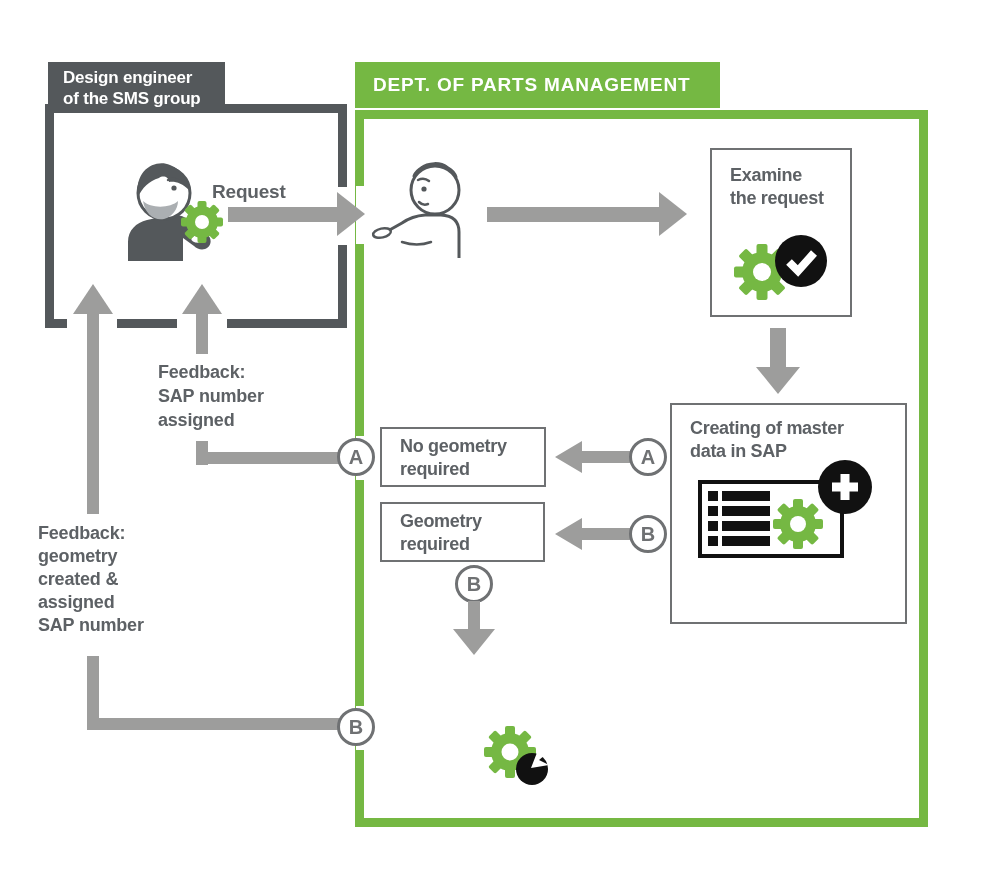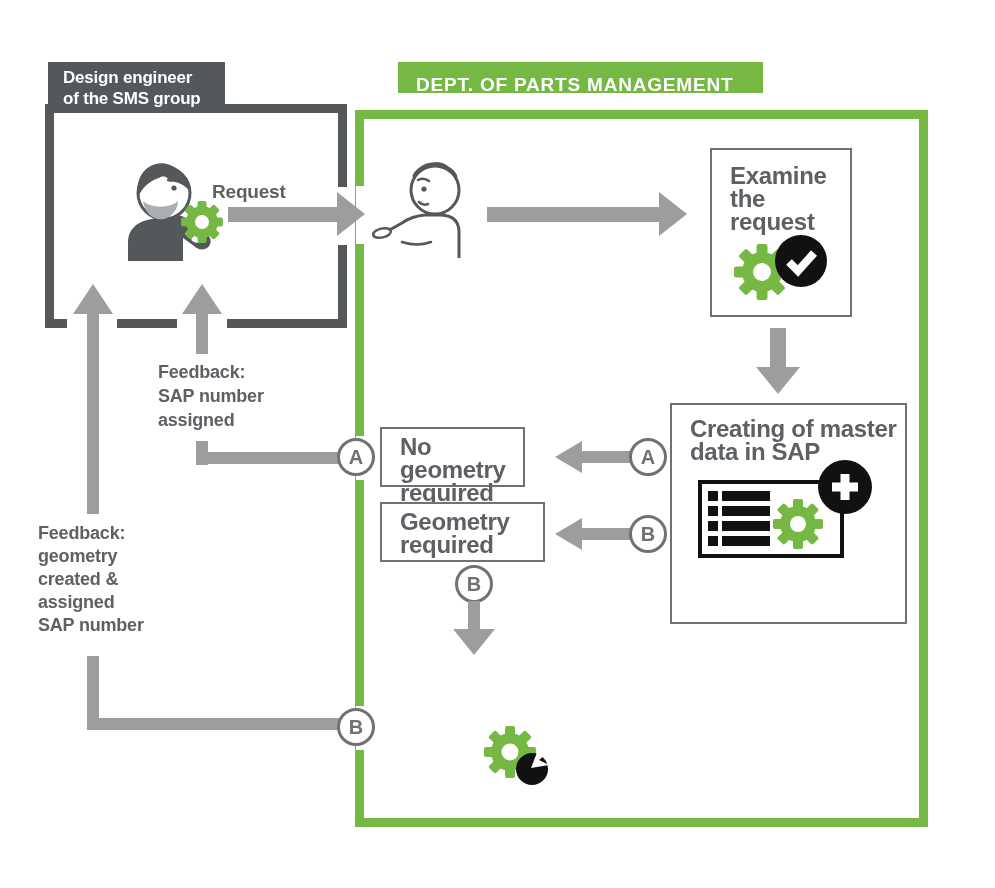--- a/index.html
+++ b/index.html
@@ -8,26 +8,26 @@
   .abs{position:absolute;}
   
   .box-dark{position:absolute;left:45px;top:104px;width:302px;height:224px;
             border:9px solid #54585b;box-sizing:border-box;background:#fff;}
   .box-green{position:absolute;left:355px;top:110px;width:573px;height:717px;
              border:9px solid #75b843;box-sizing:border-box;background:#fff;}
   .mask{position:absolute;background:#fff;}
   .hdr-dark{position:absolute;left:48px;top:62px;width:177px;height:50px;background:#54585b;
             color:#fff;font-weight:700;font-size:17px;line-height:21px;padding:5px 0 0 15px;
             box-sizing:border-box;white-space:pre-line;letter-spacing:-0.2px;}
-  .hdr-green{position:absolute;left:355px;top:62px;width:365px;height:31px;background:#75b843;
+  .hdr-green{position:absolute;left:355px;top:62px;width:365px;height:46px;background:#75b843;
              color:#fff;font-weight:700;font-size:19px;line-height:46px;padding-left:18px;
-             box-sizing:border-box;letter-spacing:0.8px;margin-left:43px;}
+             box-sizing:border-box;letter-spacing:0.8px;}
   
   .node{position:absolute;border:2px solid #6f7173;background:#fff;color:#5d6165;
-        font-weight:700;font-size:24px;line-height:23px;letter-spacing:-0.3px;
+        font-weight:700;font-size:18px;line-height:23px;letter-spacing:-0.3px;
         white-space:pre-line;padding:12px 8px 0 18px;box-sizing:border-box;}
   
   .lbl{position:absolute;color:#5d6165;font-weight:700;font-size:18px;line-height:23.5px;
        white-space:pre-line;letter-spacing:-0.2px;}
   .lbl.req{font-size:19px;}
   
   .shaft{position:absolute;background:#9d9d9c;}
   
   .tri{position:absolute;width:0;height:0;}
   .tri.right{border-top:22px solid transparent;border-bottom:22px solid transparent;border-left:28px solid #9d9d9c;}
@@ -133,21 +133,21 @@
       <rect x="-25" y="-5" width="50" height="10" rx="2" transform="rotate(90)"></rect>
       <rect x="-25" y="-5" width="50" height="10" rx="2" transform="rotate(135)"></rect>
       <circle r="18"></circle>
       <circle r="8" fill="#fff"></circle>
     </g>
     <circle cx="152" cy="30" r="27" fill="#111"></circle>
     <rect x="139" y="25.5" width="26" height="9" fill="#fff"></rect>
     <rect x="147.5" y="17" width="9" height="26" fill="#fff"></rect>
   </svg>
 
-  <div class="node" style="left:380px;top:427px;width:145px;height:60px;padding-top:6px">No geometry
+  <div class="node" style="left:380px;top:427px;width:166px;height:60px;padding-top:6px">No geometry
 required</div>
   <div class="tri left" style="left:555px;top:441px"></div>
   <div class="shaft" style="left:580px;top:451px;width:50px;height:12px"></div>
   <div class="circ" style="left:629px;top:438px">A</div>
 
   <div class="node" style="left:380px;top:502px;width:165px;height:60px;padding-top:6px">Geometry
 required</div>
   <div class="tri left" style="left:555px;top:518px"></div>
   <div class="shaft" style="left:580px;top:528px;width:50px;height:12px"></div>
   <div class="circ" style="left:629px;top:515px">B</div>

